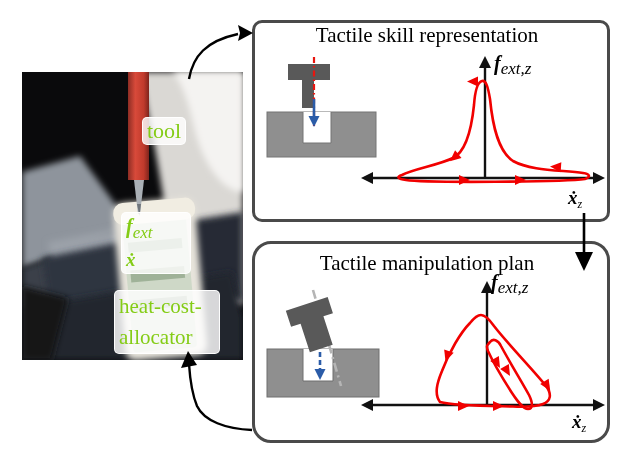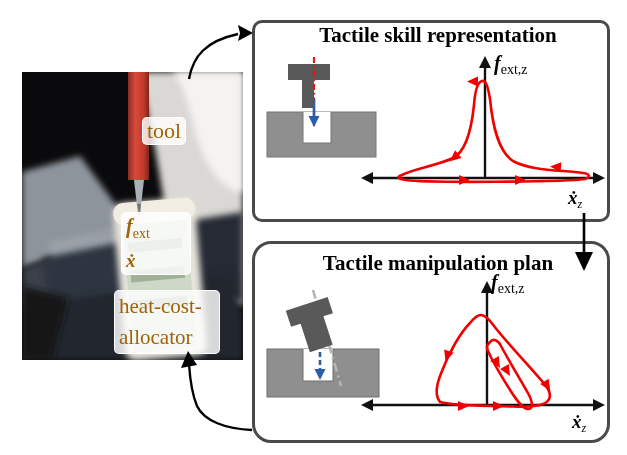--- a/index.html
+++ b/index.html
@@ -3,36 +3,36 @@
 <meta charset="utf-8">
 <style>
   html,body{margin:0;padding:0;background:#fff;}
   #fig{position:relative;width:627px;height:455px;background:#fff;overflow:hidden;
        font-family:"Liberation Serif","DejaVu Serif",serif;color:#000;}
   
   .panel{position:absolute;width:352px;height:196px;background:#fff;
          border:3px solid #4a4a4a;border-radius:10px;z-index:2;}
   #skill-panel{left:252px;top:20px;}
   #plan-panel{left:252px;top:241px;border-radius:19px;}
-  .panel-title{position:absolute;left:47px;top:0px;width:272px;text-align:center;
-               font-size:21px;white-space:nowrap;z-index:3;font-weight:bold;}
+  .panel-title{position:absolute;left:36px;top:0px;width:272px;text-align:center;
+               font-size:21px;white-space:nowrap;z-index:3;}
   #plan-panel .panel-title{top:7px;}
   .panel svg{position:absolute;left:0;top:0;}
   
   .math{position:absolute;white-space:nowrap;z-index:3;}
   .mf{font-style:italic;font-weight:bold;font-size:20px;}
-  .msub{font-size:14px;}
+  .msub{font-size:17px;font-style:italic;}
   .mx{font-style:italic;font-weight:bold;font-size:19px;}
   .mxsub{font-size:12px;font-style:italic;}
   
   #photo{position:absolute;left:22px;top:72px;width:221px;height:288px;
          background:#0a0a0c;overflow:hidden;z-index:1;}
   .photo-label{position:absolute;background:rgba(255,255,255,0.82);
                border:1px solid rgba(255,255,255,0.95);border-radius:5px;
-               padding:0 4px;color:#a16207;z-index:4;}
+               padding:0 4px;color:#84cc16;z-index:4;}
   #tool-label{left:120px;top:45px;font-size:22px;line-height:26px;}
   #meas-label{left:99px;top:140px;font-size:21px;line-height:27px;width:60px;}
   #alloc-label{left:92px;top:218px;font-size:21px;line-height:31px;width:96px;text-align:left;}
   
   #overlay{position:absolute;left:0;top:0;z-index:10;pointer-events:none;}
 </style>
 </head>
 <body>
 
 <div id="fig">

